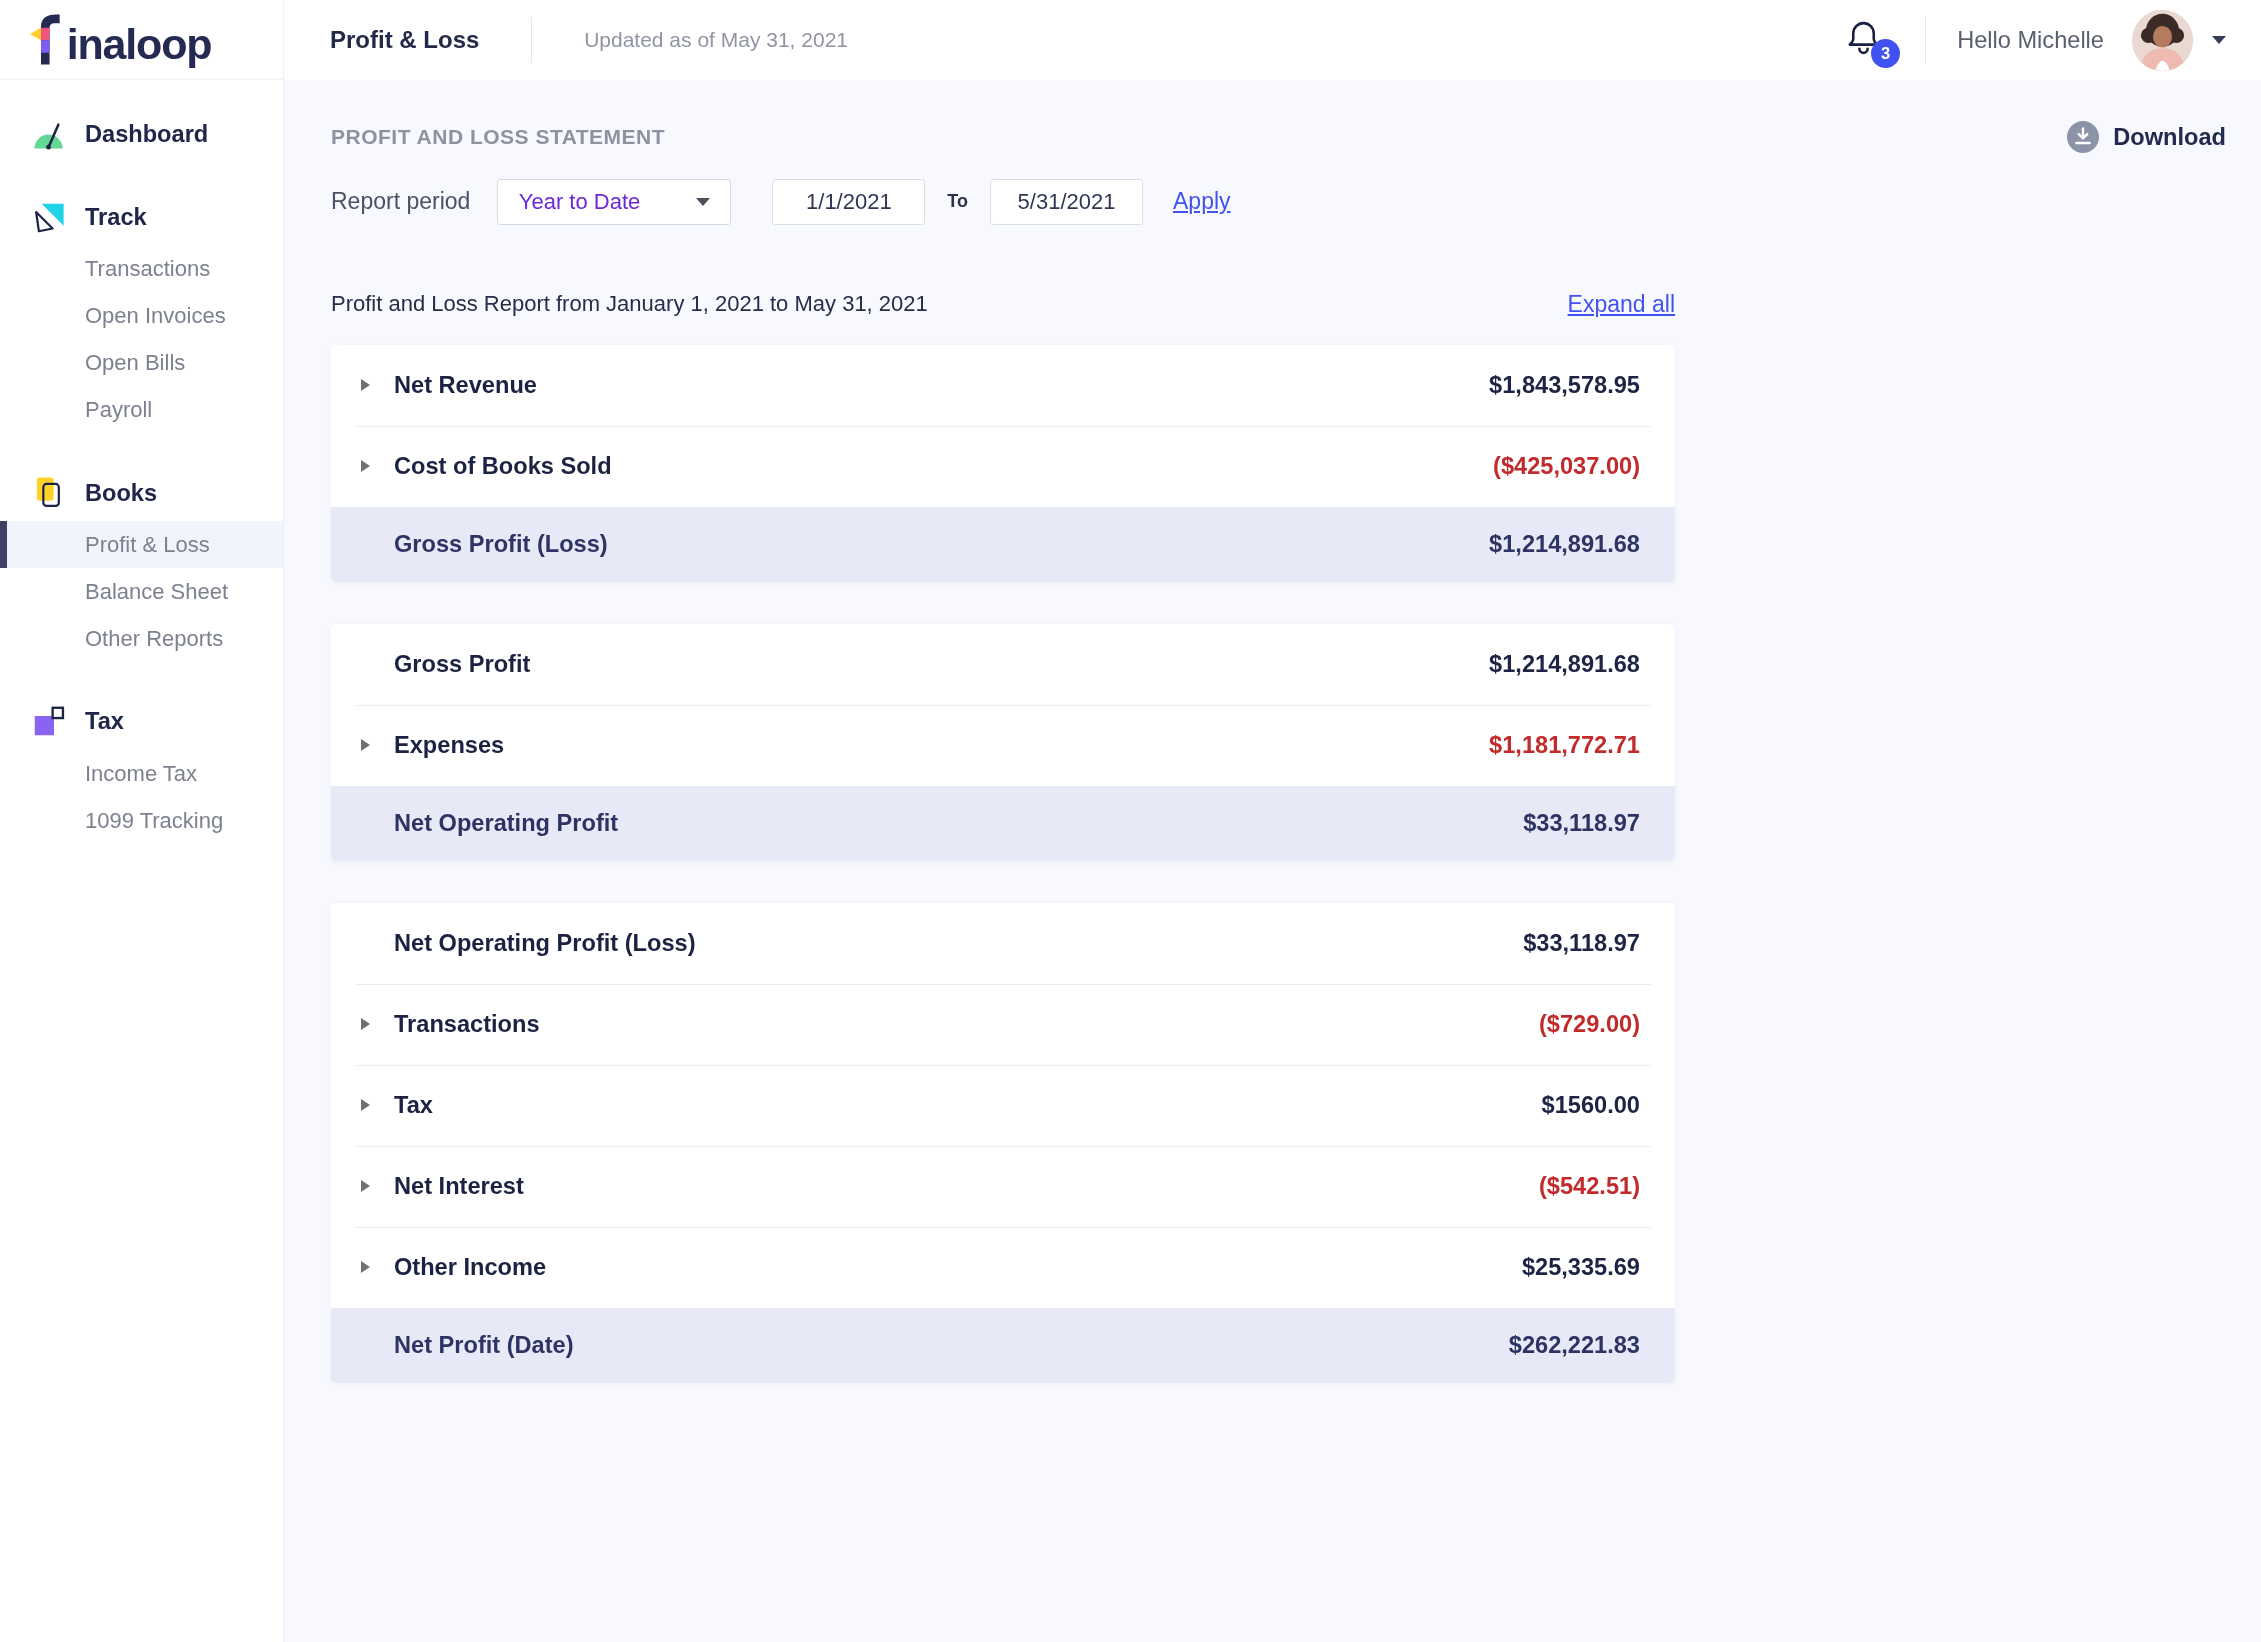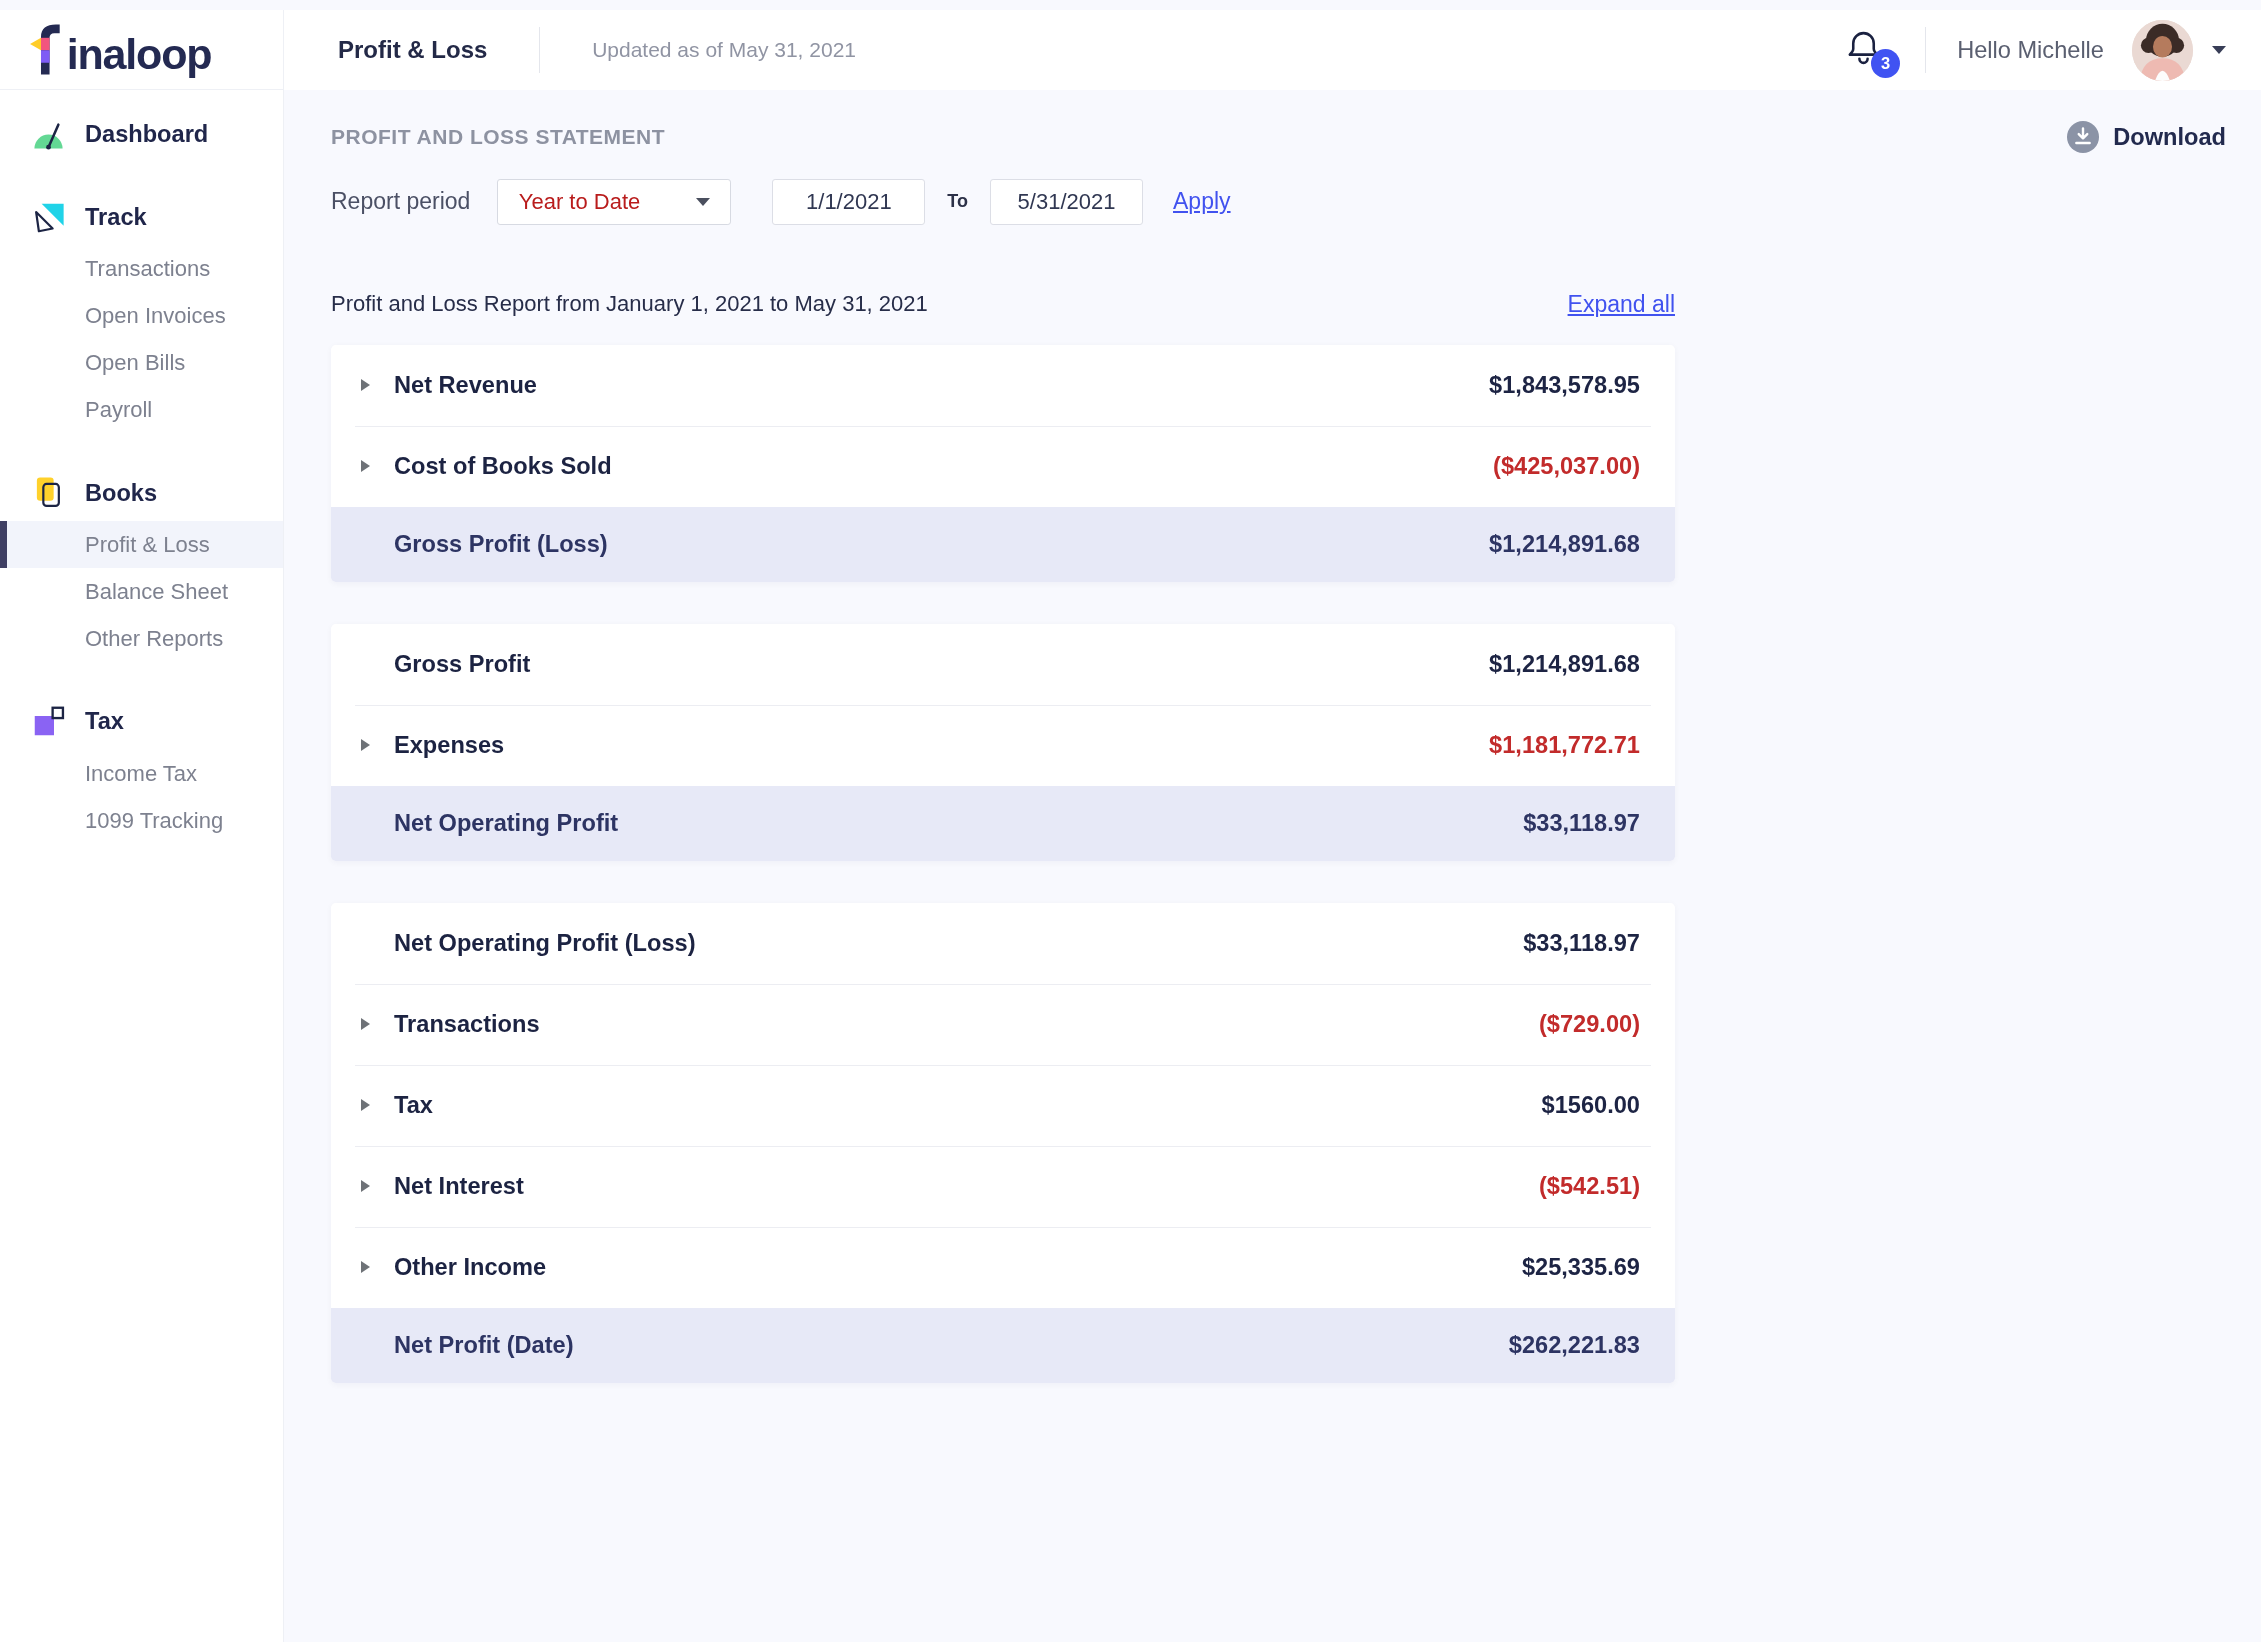--- a/index.html
+++ b/index.html
@@ -5,21 +5,21 @@
   * { box-sizing: border-box; margin: 0; padding: 0; }
   html,body { width:2261px; height:1643px; }
   body {
     font-family: "Liberation Sans", sans-serif;
     background:#f8f9fe;
     position:relative;
     overflow:hidden;
     color:#1d2444;
   }
   
-  .topbar { position:absolute; top:10px; left:0; right:0; height:80px; background:#fff; display:flex; z-index:3;gap:8px; }
+  .topbar { position:absolute; top:0; left:0; right:0; height:80px; background:#fff; display:flex; z-index:3; }
   .logo-area { width:284px; flex:0 0 284px; display:flex; align-items:center; padding-left:30px;
                border-right:0.8px solid #eef0f5; border-bottom:0.8px solid #eef0f5; }
   .logo { display:flex; align-items:flex-end; cursor:pointer; }
   .logo-rest { font-size:43px; font-weight:800; color:#242a52; letter-spacing:-1.2px; line-height:1; margin-left:0.8px; }
   .topbar-main { flex:1; display:flex; align-items:center; padding:0 35px 0 46px; }
   .page-title { font-size:24px; font-weight:600; color:#232947; }
   .vdiv { width:0.8px; height:46px; background:#e4e6ec; margin:0 52px; }
   .updated { font-size:21px; color:#9094a3; font-weight:500; }
   .spacer { flex:1; }
   .bell-wrap { position:relative; margin-right:41px; cursor:pointer; }
@@ -46,21 +46,21 @@
   
   .content { position:absolute; left:284px; top:80px; right:0; bottom:0; padding:39px 35px 0 47px; }
   .statement-row { display:flex; align-items:center; justify-content:space-between; height:36px; }
   .statement-title { font-size:21px; font-weight:600; color:#8d92a1; letter-spacing:0.5px; }
   .download-btn { display:flex; align-items:center; gap:14px; background:none; border:none;
                   font-family:inherit; font-size:23.6px; color:#222a4e; font-weight:600; cursor:pointer; }
   .filter-row { margin-top:23.6px; display:flex; align-items:center; height:46px; }
   .filter-label { font-size:23px; color:#4b5065; font-weight:500; margin-right:27px; }
   .select { width:234px; height:46px; border:0.8px solid #d7dae2; border-radius:3.1px; background:#fff;
             display:flex; align-items:center; padding:0 20.4px; cursor:pointer; }
-  .select-value { font-size:22px; color:#b91c1c; font-weight:500; }
+  .select-value { font-size:22px; color:#6d28d9; font-weight:500; }
   .caret-down { width:0; height:0; border-left:7px solid transparent; border-right:7px solid transparent;
                 border-top:8.6px solid #4a4f5e; margin-left:auto; }
   .date-input { width:153px; height:46px; border:0.8px solid #dcdee6; border-radius:3.1px; background:#fff;
                 text-align:center; font-family:inherit; font-size:22px; color:#303752; margin-left:41px; }
   .date-input:last-of-type { margin-left:0; }
   .to-label { margin:15px 22px; font-size:18px; color:#2c3148; font-weight:600; }
   .link { font-size:23px; color:#4152ef; font-weight:500; text-decoration:underline; cursor:pointer; }
   .apply-link { margin-left:30px; }
   .report-head { margin-top:66px; width:1344px; display:flex; align-items:center; justify-content:space-between; }
   .report-title { font-size:22px; color:#272d49; font-weight:500; }

